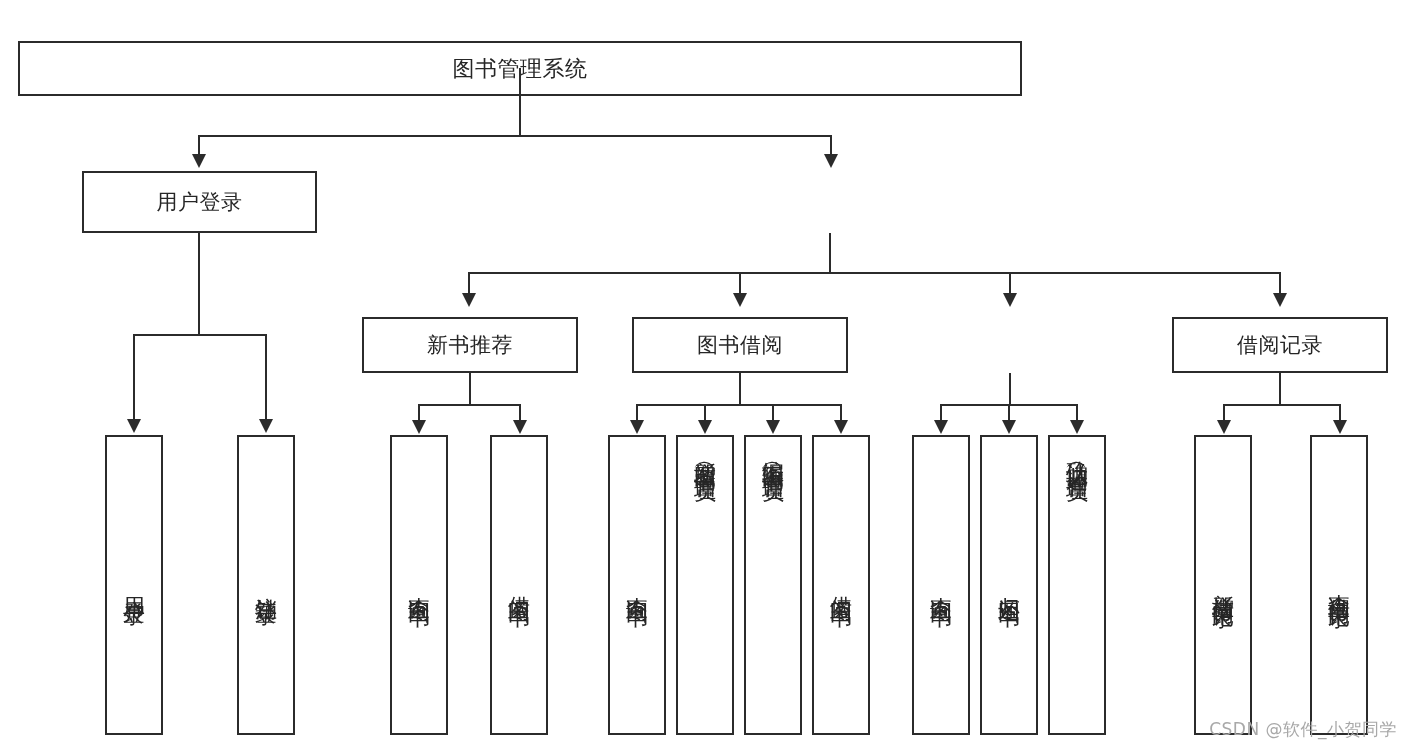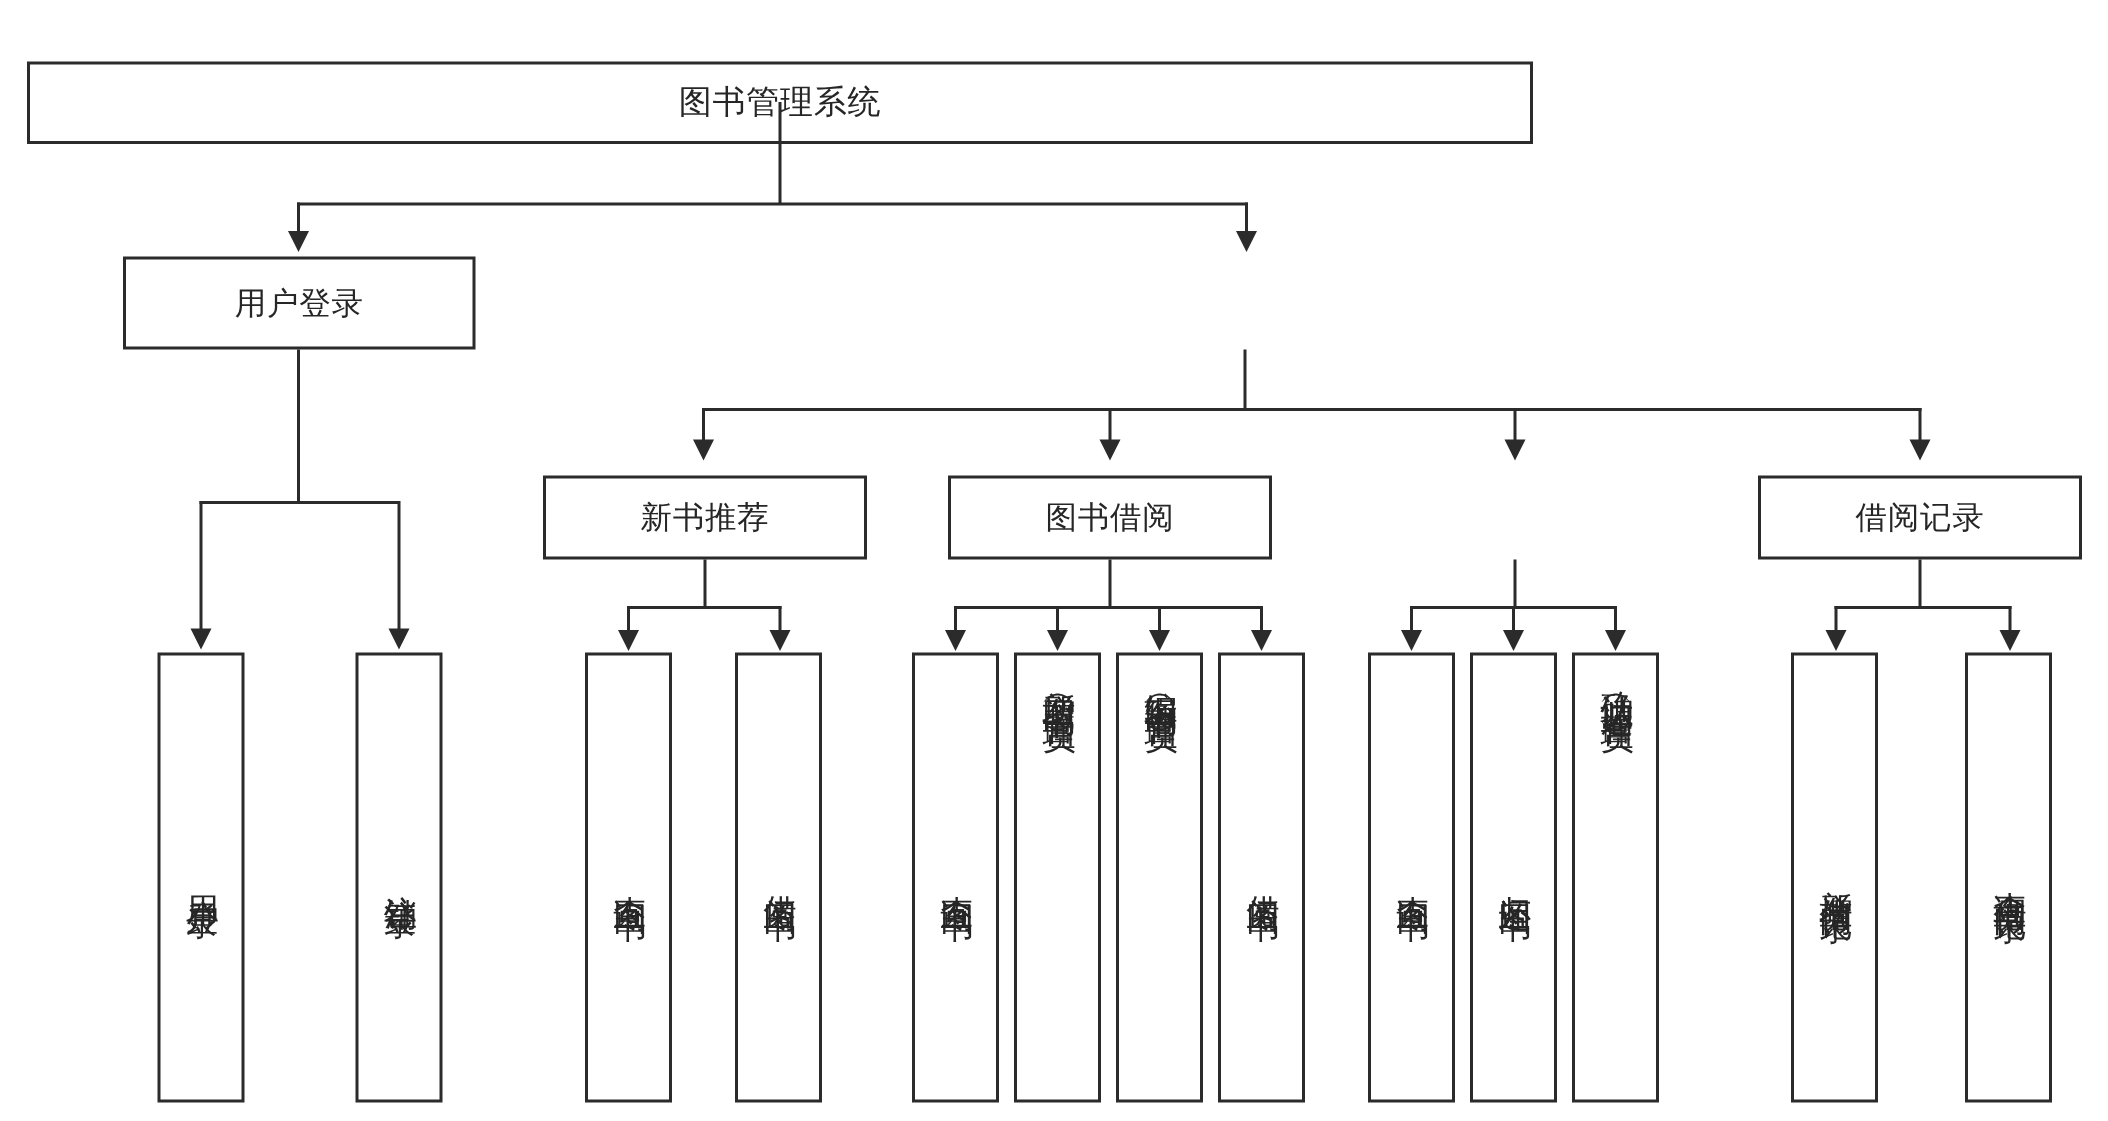--- a/index.html
+++ b/index.html
@@ -206,14 +206,15 @@
     <span class="label">确认归还（管理员）</span>
   </div>
 
   <div class="node v mid" style="left:1194px; top:435px; width:58px; height:300px;">
     <span class="label">新增借阅记录</span>
   </div>
   <div class="node v mid" style="left:1310px; top:435px; width:58px; height:300px;">
     <span class="label">查询借阅记录</span>
   </div>
 
+  <div id="watermark">CSDN @软件_小贺同学</div>
 
 </div>
 
 </body></html>

